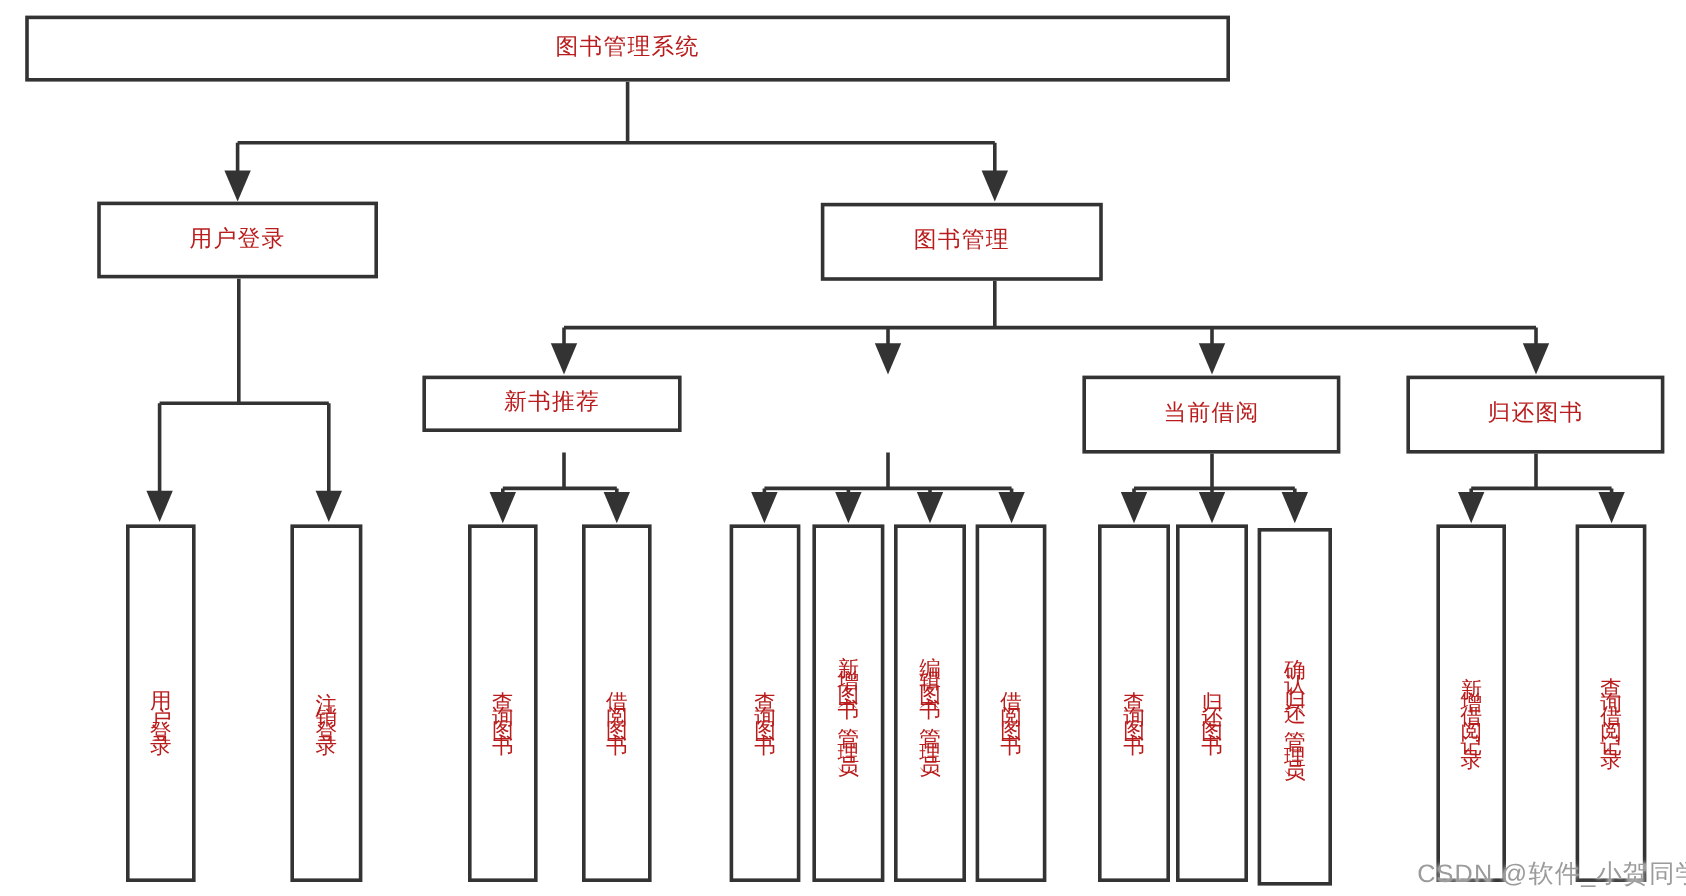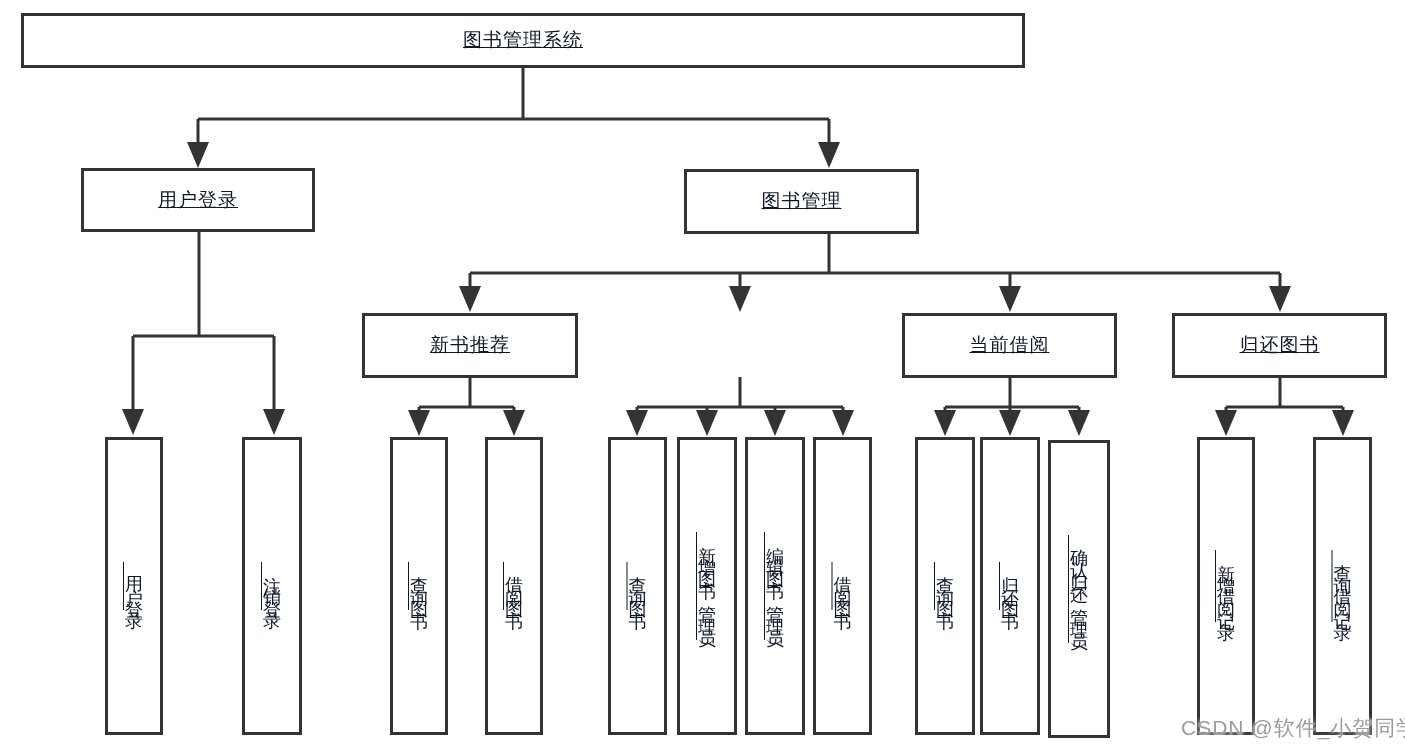--- a/index.html
+++ b/index.html
@@ -28,29 +28,28 @@
   }
   .connectors polygon {
     fill: #333333;
     stroke: none;
   }
   .box {
     position: absolute;
     box-sizing: border-box;
     border: 3px solid #333333;
     background: #ffffff;
-    color: #0f172a;
+    color: #b91c1c;
     display: flex;
     align-items: center;
     justify-content: center;
     z-index: 1;
     font-size: 19px;
     line-height: 1.2;
     text-align: center;
-    text-decoration: underline;
   }
   .hbox {
     letter-spacing: 1px;
   }
   .vbox {
     writing-mode: vertical-rl;
     text-orientation: mixed;
     font-size: 18px;
     letter-spacing: 12px;
     line-height: 1;
@@ -118,21 +117,21 @@
       <polygon points="1215,410 1237,410 1226,436"></polygon>
       <polygon points="1332,410 1354,410 1343,436"></polygon>
     </g>
   </svg>
 
   <div class="box hbox" style="left:21px; top:13px; width:1004px; height:55px;">图书管理系统</div>
 
   <div class="box hbox" style="left:81px; top:168px; width:234px; height:64px;">用户登录</div>
   <div class="box hbox" style="left:684px; top:169px; width:235px; height:65px;">图书管理</div>
 
-  <div class="box hbox" style="left:362px; top:313px; width:216px; height:65px;">新书推荐</div>
+  <div class="box hbox" style="left:352px; top:313px; width:216px; height:47px;">新书推荐</div>
   <div class="box hbox" style="left:902px; top:313px; width:215px; height:65px;">当前借阅</div>
   <div class="box hbox" style="left:1172px; top:313px; width:215px; height:65px;">归还图书</div>
 
   <div class="box vbox" style="left:105px; top:437px; width:58px; height:298px;">用户登录</div>
   <div class="box vbox" style="left:242px; top:437px; width:60px; height:298px;">注销登录</div>
 
   <div class="box vbox" style="left:390px; top:437px; width:58px; height:298px;">查询图书</div>
   <div class="box vbox" style="left:485px; top:437px; width:58px; height:298px;">借阅图书</div>
 
   <div class="box vbox" style="left:608px; top:437px; width:59px; height:298px;">查询图书</div>

